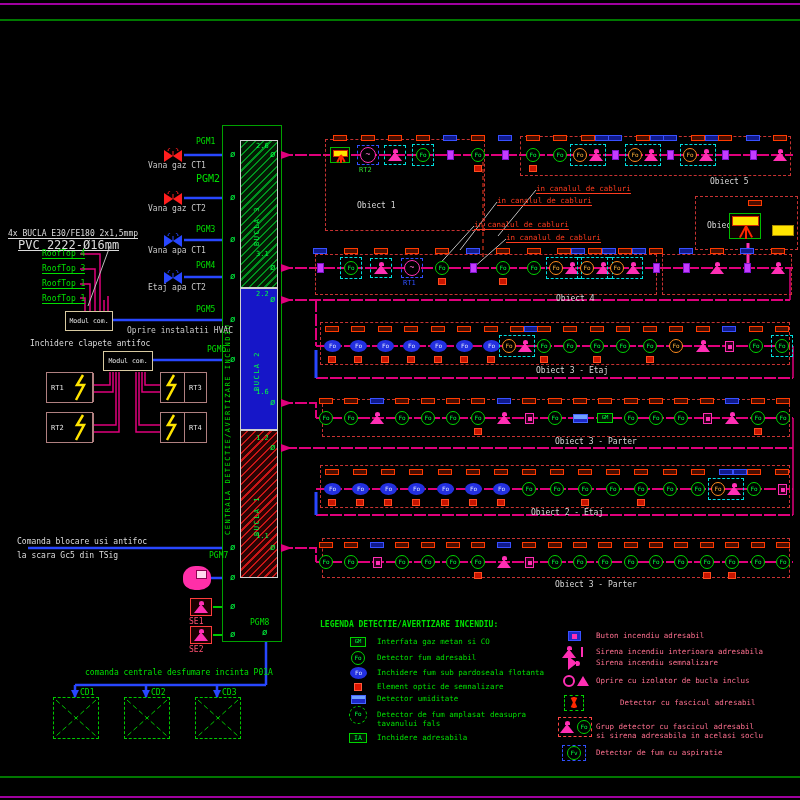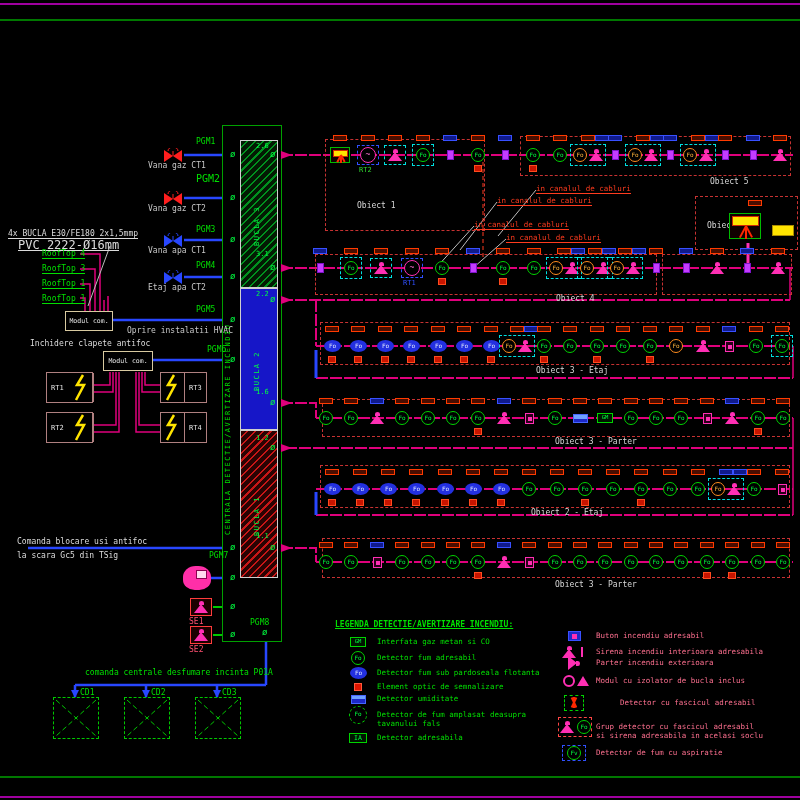--- a/index.html
+++ b/index.html
@@ -193,21 +193,21 @@
       <div class="t" style="left: 230px; top: 272px; position: absolute; color: rgb(0, 255, 64); font-size: 9px;">ø</div>
       <div class="t" style="left: 230px; top: 315px; position: absolute; color: rgb(0, 255, 64); font-size: 9px;">ø</div>
       <div class="t" style="left: 230px; top: 355px; position: absolute; color: rgb(0, 255, 64); font-size: 9px;">ø</div>
       <div class="t" style="left: 230px; top: 543px; position: absolute; color: rgb(0, 255, 64); font-size: 9px;">ø</div>
       <div class="t" style="left: 230px; top: 573px; position: absolute; color: rgb(0, 255, 64); font-size: 9px;">ø</div>
       <div class="t" style="left: 230px; top: 602px; position: absolute; color: rgb(0, 255, 64); font-size: 9px;">ø</div>
       <div class="t" style="left: 230px; top: 630px; position: absolute; color: rgb(0, 255, 64); font-size: 9px;">ø</div>
       <div class="t" style="left: 262px; top: 628px; position: absolute; color: rgb(0, 255, 64); font-size: 9px;">ø</div>
     </div>
 
-  <div class="t" style="left:335px;top:620px;color:#00e000;font-weight:bold;text-decoration:underline;">LEGENDA DETECTIE/AVERTIZARE INCENDIU:</div>
+  <div class="t" style="left:320px;top:620px;color:#00e000;font-weight:bold;">LEGENDA DETECTIE/AVERTIZARE INCENDIU:</div>
   <div id="dynamic">
       <div class="t ul" style="left: 8px; top: 229px; position: absolute; color: rgb(220, 220, 220); font-size: 8px;">4x BUCLA E30/FE180 2x1,5mmp</div>
       <div class="t ul" style="left: 18px; top: 241px; position: absolute; color: rgb(220, 220, 220); font-size: 12px;">PVC 2222-Ø16mm</div>
       <div class="t ul" style="left: 42px; top: 249px; position: absolute; color: rgb(0, 224, 0); font-size: 8px;">RoofTop 4</div>
       <div class="t ul" style="left: 42px; top: 264px; position: absolute; color: rgb(0, 224, 0); font-size: 8px;">RoofTop 3</div>
       <div class="t ul" style="left: 42px; top: 279px; position: absolute; color: rgb(0, 224, 0); font-size: 8px;">RoofTop 1</div>
       <div class="t ul" style="left: 42px; top: 294px; position: absolute; color: rgb(0, 224, 0); font-size: 8px;">RoofTop 1</div>
       <div class="modbox" style="left: 65px; top: 311px; position: absolute; width: 48px; height: 20px; line-height: 18px;">Modul com.</div>
       <div style="left: 164px; top: 148px; position: absolute;">
         <svg width="18" height="14">
@@ -682,49 +682,49 @@
       <div class="eflag" style="left: 728px; top: 572px; position: absolute;"></div>
       <div class="tag r" style="left: 751px; top: 542px; position: absolute;"></div>
       <div class="fo" style="left: 751px; top: 555px; position: absolute;">Fo</div>
       <div class="tag r" style="left: 776px; top: 542px; position: absolute;"></div>
       <div class="fo" style="left: 776px; top: 555px; position: absolute;">Fo</div>
       <div class="sqbox" style="left: 350px; top: 637px; position: absolute; width: 16px; height: 10px;">GM</div>
       <div class="t pre" style="left: 377px; top: 637px; position: absolute; color: rgb(0, 224, 0); font-size: 7.5px;">Interfata gaz metan si CO</div>
       <div class="fo" style="left: 351px; top: 651px; position: absolute;">Fo</div>
       <div class="t pre" style="left: 377px; top: 653px; position: absolute; color: rgb(0, 224, 0); font-size: 7.5px;">Detector fum adresabil</div>
       <div class="foB" style="left: 350px; top: 667px; position: absolute;">Fo</div>
-      <div class="t pre" style="left: 377px; top: 668px; position: absolute; color: rgb(0, 224, 0); font-size: 7.5px;">Detector fum sub pardoseala flotanta</div>
+      <div class="t pre" style="left: 377px; top: 668px; position: absolute; color: rgb(0, 224, 0); font-size: 7.5px;">Inchidere fum sub pardoseala flotanta</div>
       <div class="opt" style="left: 354px; top: 683px; position: absolute; width: 8px; height: 8px; background: rgb(221, 20, 0); border-color: rgb(255, 90, 60);"></div>
       <div class="t pre" style="left: 377px; top: 682px; position: absolute; color: rgb(0, 224, 0); font-size: 7.5px;">Element optic de semnalizare</div>
       <div class="hum" style="left: 350.5px; top: 694.5px; position: absolute;"></div>
       <div class="t pre" style="left: 377px; top: 694px; position: absolute; color: rgb(0, 224, 0); font-size: 7.5px;">Detector umiditate</div>
       <div class="dashbox" style="left: 349px; top: 706px; position: absolute; width: 18px; height: 18px; border-color: rgb(0, 212, 0); border-radius: 50%;"></div>
       <div class="fo" style="left: 351px; top: 708px; position: absolute; border: none;">Fo</div>
       <div class="t pre" style="left: 377px; top: 710px; position: absolute; color: rgb(0, 224, 0); font-size: 7.5px;">Detector de fum amplasat deasupra
 tavanului fals</div>
       <div class="sqbox" style="left: 349px; top: 733px; position: absolute; width: 18px; height: 10px; font-size: 6.5px;">IA</div>
-      <div class="t pre" style="left: 377px; top: 733px; position: absolute; color: rgb(0, 224, 0); font-size: 7.5px;">Detector adresabila</div>
+      <div class="t pre" style="left: 377px; top: 733px; position: absolute; color: rgb(0, 224, 0); font-size: 7.5px;">Inchidere adresabila</div>
       <div class="btn" style="left: 568px; top: 631px; position: absolute; width: 13px; height: 10px; background: rgb(29, 40, 200); border-color: rgb(56, 80, 255);">
         <i style="left:3px;top:2px;width:5px;height:5px"></i>
       </div>
       <div class="t pre" style="left: 596px; top: 631px; position: absolute; color: rgb(255, 112, 144); font-size: 7.5px;">Buton incendiu adresabil</div>
       <div class="siren" style="left: 562px; top: 646px; position: absolute;">
         <span class="tri"></span>
         <span class="dome"></span>
       </div>
       <div style="left: 577px; top: 647px; position: absolute; width: 4px; height: 10px; border-right: 2px solid rgb(255, 47, 180);"></div>
       <div class="t pre" style="left: 596px; top: 647px; position: absolute; color: rgb(255, 112, 144); font-size: 7.5px;">Sirena incendiu interioara adresabila</div>
       <div class="siren" style="left: 567px; top: 657px; position: absolute; transform: rotate(90deg);">
         <span class="tri"></span>
         <span class="dome"></span>
       </div>
-      <div class="t pre" style="left: 596px; top: 658px; position: absolute; color: rgb(255, 112, 144); font-size: 7.5px;">Parter incendiu exterioara</div>
+      <div class="t pre" style="left: 596px; top: 658px; position: absolute; color: rgb(255, 112, 144); font-size: 7.5px;">Sirena incendiu semnalizare</div>
       <div class="ring" style="left: 563px; top: 675px; position: absolute; width: 12px; height: 12px;"></div>
       <div class="ptri" style="left: 577px; top: 676px; position: absolute;"></div>
-      <div class="t pre" style="left: 596px; top: 676px; position: absolute; color: rgb(255, 112, 144); font-size: 7.5px;">Modul cu izolator de bucla inclus</div>
+      <div class="t pre" style="left: 596px; top: 676px; position: absolute; color: rgb(255, 112, 144); font-size: 7.5px;">Oprire cu izolator de bucla inclus</div>
       <div class="dashbox" style="left: 564px; top: 695px; position: absolute; width: 20px; height: 16px; border-color: rgb(0, 212, 0);"></div>
       <div style="left: 573px; top: 697px; position: absolute; width: 2px; height: 11px; background: rgb(255, 40, 0); transform: rotate(-25deg);"></div>
       <div style="left: 573px; top: 697px; position: absolute; width: 2px; height: 11px; background: rgb(255, 40, 0); transform: rotate(0deg);"></div>
       <div style="left: 573px; top: 697px; position: absolute; width: 2px; height: 11px; background: rgb(255, 40, 0); transform: rotate(25deg);"></div>
       <div class="t pre" style="left: 596px; top: 698px; position: absolute; color: rgb(255, 112, 144); font-size: 7.5px; padding-left: 24px;">Detector cu fascicul adresabil</div>
       <div class="dashboxR" style="left: 558px; top: 717px; position: absolute; width: 34px; height: 20px;"></div>
       <div class="siren" style="left: 560px; top: 721px; position: absolute;">
         <span class="tri"></span>
         <span class="dome"></span>
       </div>

